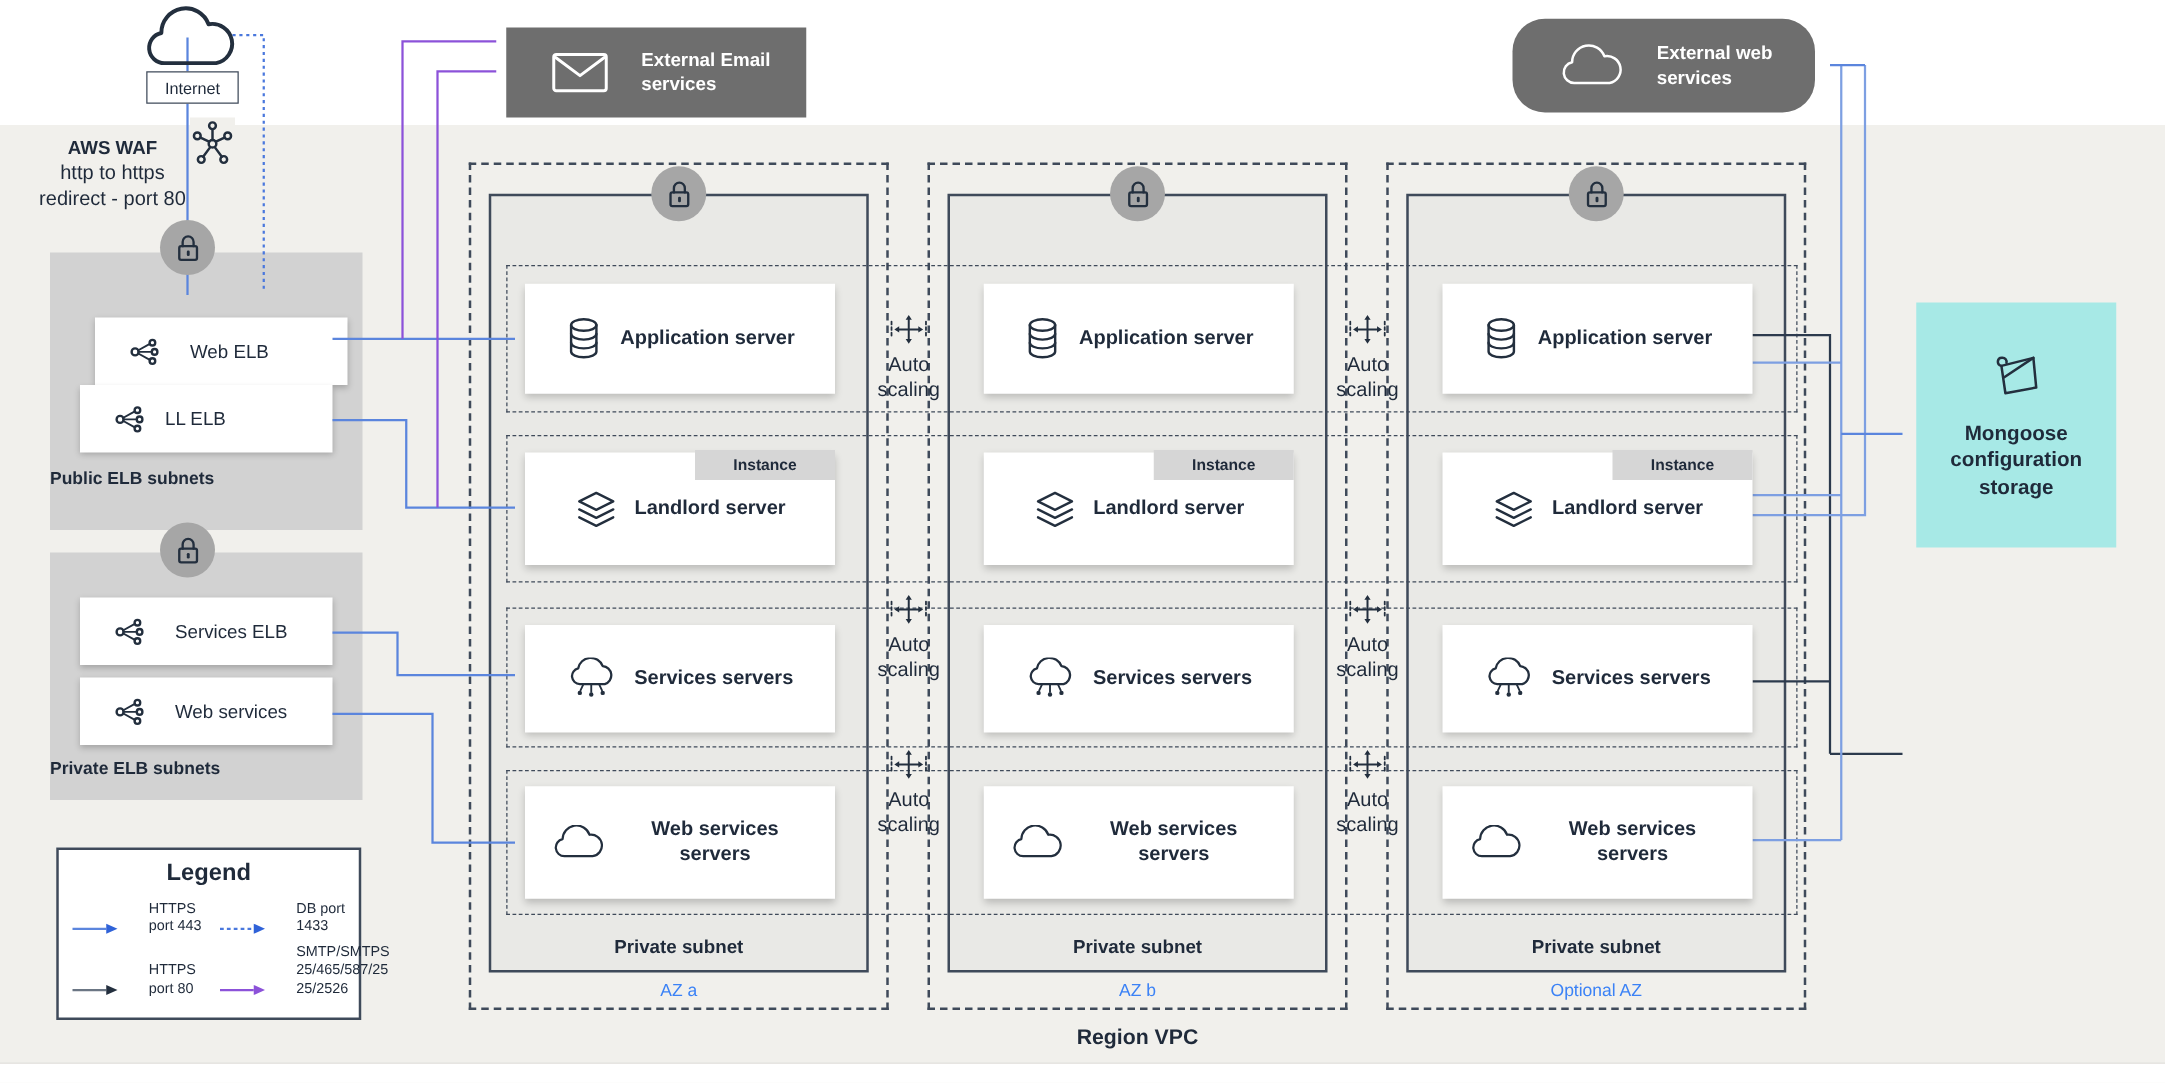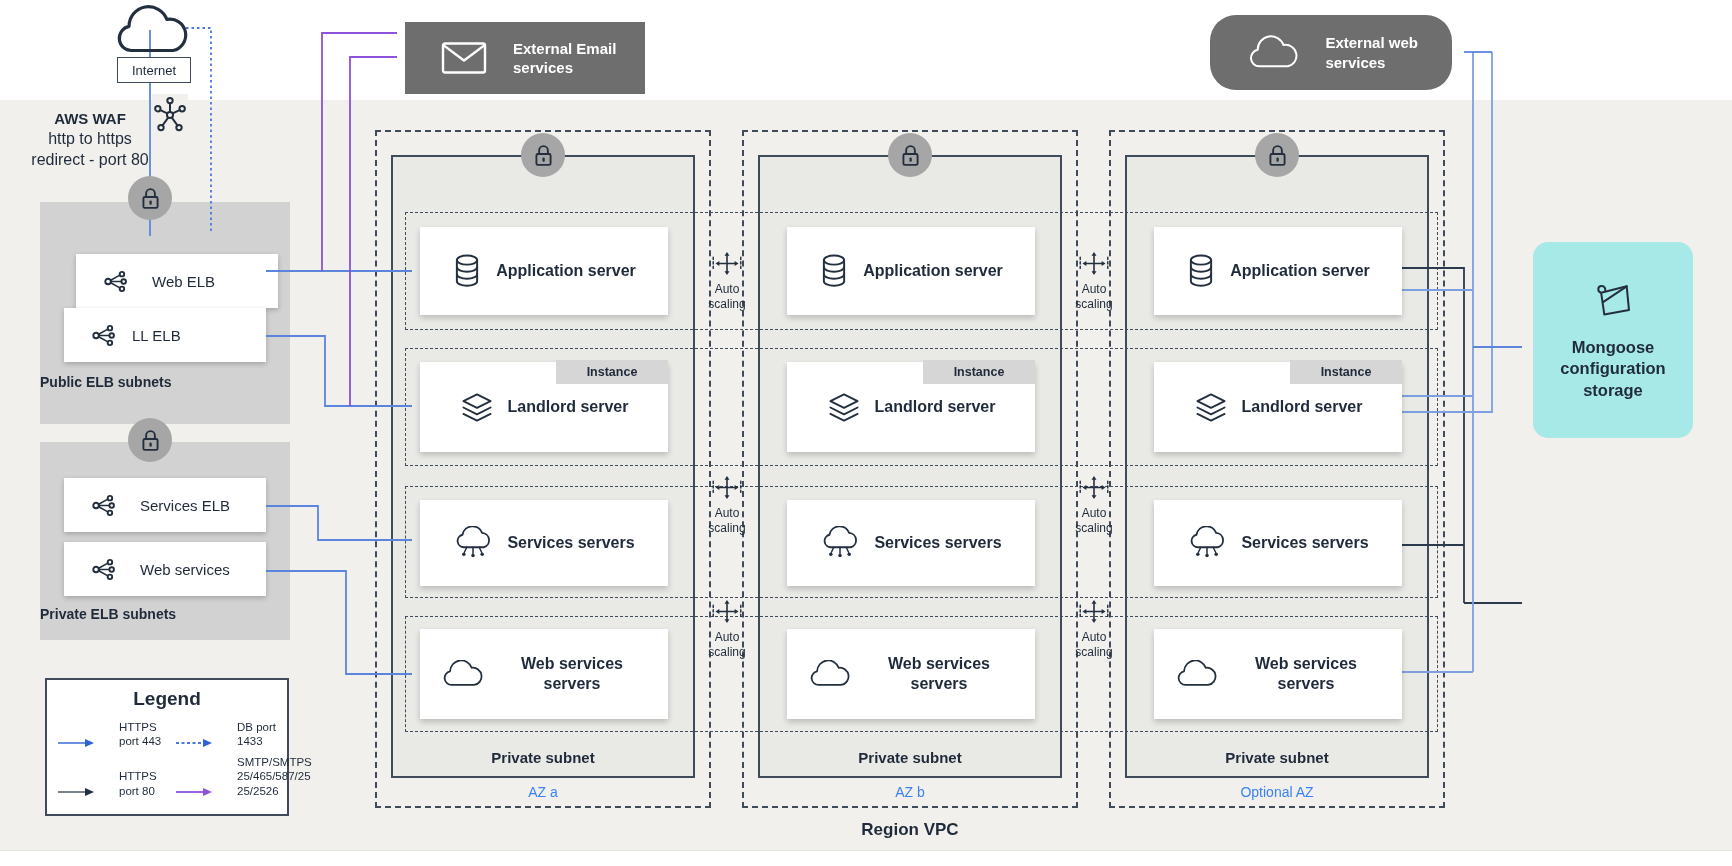--- a/index.html
+++ b/index.html
@@ -49,28 +49,28 @@
   .row-dash{left:405px;width:1033px;border:1.8px dashed #3f4a5a;z-index:3;box-sizing:border-box;}
 
   .server-card{width:248px;background:#fff;box-shadow:0 3px 6px rgba(0,0,0,.2);display:flex;align-items:center;
     justify-content:center;gap:14px;z-index:5;box-sizing:border-box;}
   .server-card .lbl{font-weight:bold;font-size:16px;color:#1f2a3a;}
   .server-card .lbl.wrap{width:150px;text-align:center;line-height:1.25;}
   .inst-tag{position:absolute;top:-2px;right:0;width:112px;height:24px;background:#d6d6d6;display:flex;align-items:center;
     justify-content:center;font-weight:bold;font-size:12.5px;z-index:6;}
 
   .autoscale{width:60px;text-align:center;z-index:5;}
-  .autoscale .lbl{font-size:12px;line-height:1.25;width:52px;margin:1px auto 0;}
+  .autoscale .lbl{font-size:16px;line-height:1.25;width:52px;margin:1px auto 0;}
   svg.asic .dash{stroke-dasharray:2.5 2.5;}
 
   #region-label{left:375px;top:820px;width:1070px;text-align:center;font-weight:bold;font-size:17px;z-index:3;}
 
   
   #mongoose{left:1533px;top:242px;width:160px;height:196px;background:#a7e9e6;display:flex;flex-direction:column;
-    align-items:center;justify-content:center;gap:16px;z-index:5;border-radius:15px;}
+    align-items:center;justify-content:center;gap:16px;z-index:5;}
   #mongoose .lbl{font-weight:bold;font-size:16.5px;text-align:center;line-height:1.3;width:142px;color:#1f2a3a;}
   #mssql{left:1533px;top:514px;width:160px;height:186px;background:#1b2634;display:flex;flex-direction:column;
     align-items:center;justify-content:center;gap:18px;z-index:5;}
   #mssql .lbl{font-weight:bold;font-size:16.5px;text-align:center;line-height:1.3;width:110px;color:#fff;}
 
   #wires{left:0;top:0;width:1732px;height:866px;z-index:4;pointer-events:none;}
   #wires path,#wires line{fill:none;}
   .wl-blue{stroke:#5b85dd;stroke-width:1.8;}
   .wl-blue2{stroke:#7d9fe2;stroke-width:1.8;}
   .wl-purple{stroke:#8c52d9;stroke-width:1.8;}

